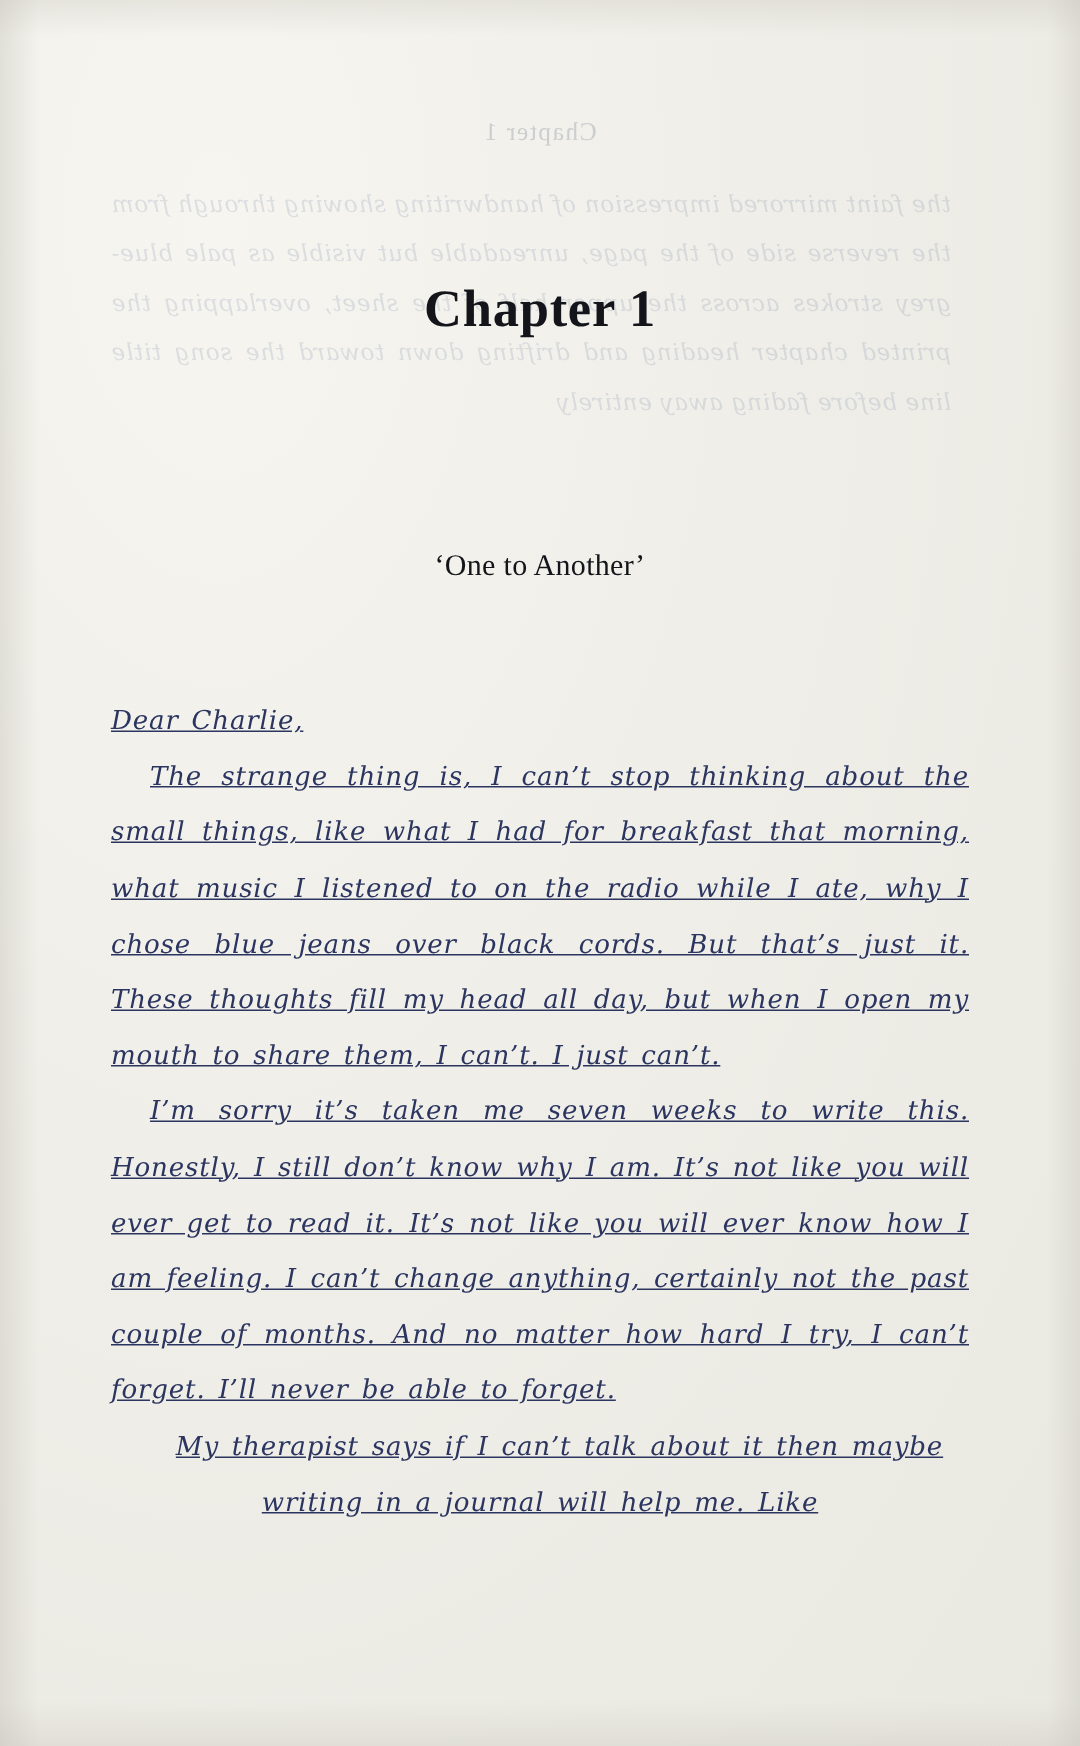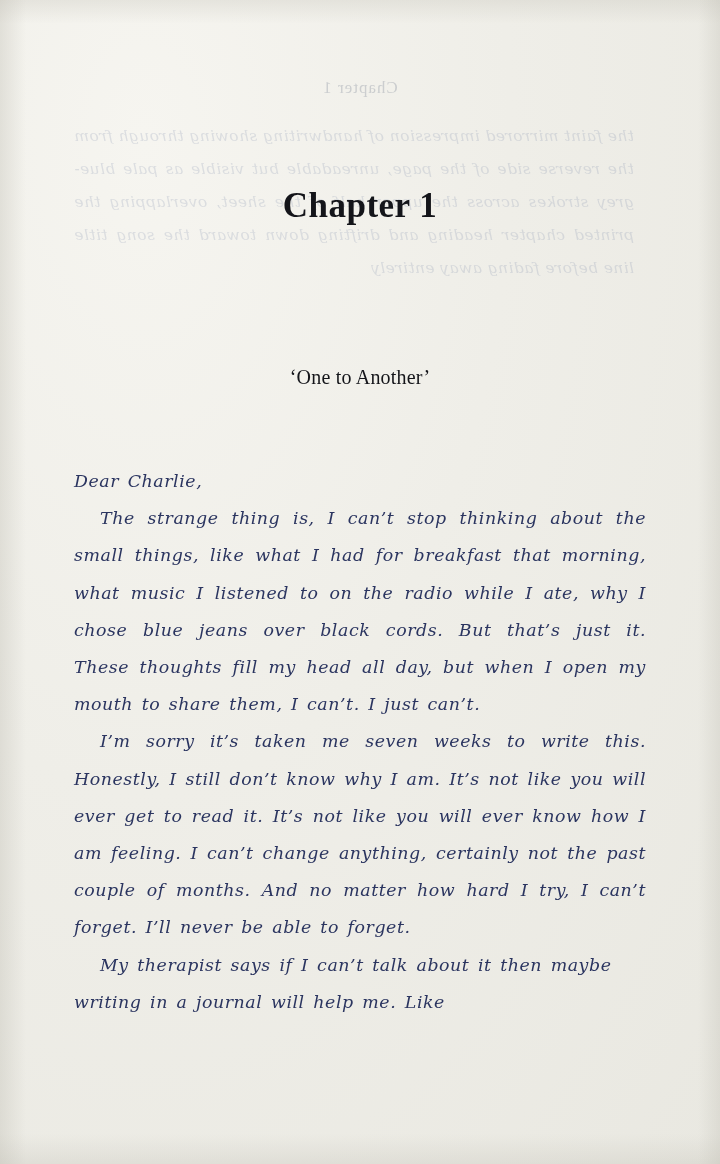--- a/index.html
+++ b/index.html
@@ -108,32 +108,33 @@
 
   .letter {
     margin-top: 74px;
     color: #2b3560;
     font-family: "DejaVu Serif", serif;
     font-style: italic;
     font-size: 17.4px;
     line-height: 37.2px;
     letter-spacing: 0.55px;
     word-spacing: 2.5px;
+    text-decoration: underline;
   }
   .letter .salutation {
     display: block;
   }
   .letter p {
     margin: 0;
     text-indent: 26px;
     text-align: justify;
     text-justify: inter-word;
   }
   .letter p:last-child {
-    text-align: left;
+    text-align: center;
   }
 </style>
 </head>
 <body>
 
 <div class="page">
 
   <div class="grain"></div>
 
   <div class="bleed-head">Chapter 1</div>

